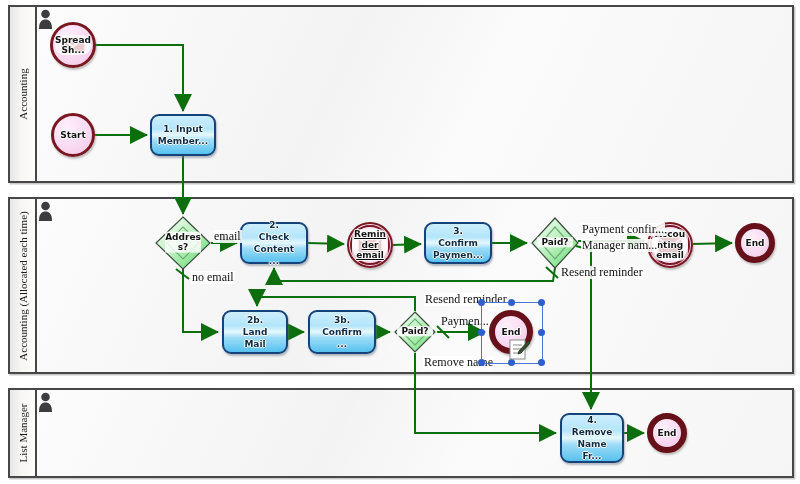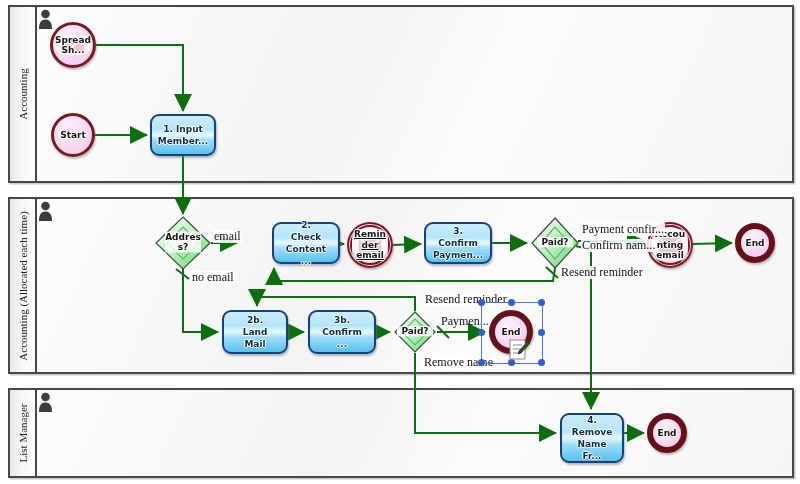--- a/index.html
+++ b/index.html
@@ -148,21 +148,21 @@
             <stop offset="0.5" stop-color="#b9f0bd"></stop>
             <stop offset="1" stop-color="#5fda6c"></stop>
       </linearGradient>
         </defs>
       <polygon points="28,1 55,27 28,53 1,27" fill="url(#gw1)" stroke="#3c4c3c" stroke-width="1.2"></polygon>
       <polygon points="28,11 44,27 28,43 12,27" fill="none" stroke="#6fae72" stroke-width="1.2"></polygon>
     </svg>
     <span class="lbl">Address?</span>
   </div>
 
-  <div class="node task" style="left:240px;top:222px;width:68px;height:42px;margin-left:32px;">
+  <div class="node task" style="left:240px;top:222px;width:68px;height:42px;">
     <span class="lbl">2. Check Content ...</span>
   </div>
 
   <div class="node event" style="left:347px;top:222px;width:46px;height:46px;border-width:2px;text-decoration:underline;">
     <div class="ring"></div>
     <svg class="envelope" width="24" height="16" viewBox="0 0 24 16">
       <rect x="0.5" y="0.5" width="23" height="15" rx="1.5" fill="#8c1a1f" stroke="#d9a" stroke-width="1"></rect>
       <path d="M1,1.5 L12,9.5 L23,1.5" fill="none" stroke="#f3cae6" stroke-width="1.6"></path>
     </svg>
     <span class="lbl chip">Reminder email</span>
@@ -248,19 +248,19 @@
     <span class="lbl">4. Remove Name Fr...</span>
   </div>
 
   <div class="node event end" style="left:647px;top:413px;width:40px;height:40px;">
     <span class="lbl">End</span>
   </div>
 
   <span class="flbl" style="left:213px;top:230px;">email</span>
   <span class="flbl" style="left:191px;top:271px;">no email</span>
   <span class="flbl" style="left:581px;top:223px;">Payment confir...</span>
-  <span class="flbl" style="left:581px;top:239px;">Confirm nam...</span>
+  <span class="flbl" style="left:581px;top:239px;">Manager nam...</span>
   <span class="flbl" style="left:560px;top:266px;">Resend reminder</span>
   <span class="flbl" style="left:424px;top:293px;">Resend reminder</span>
   <span class="flbl" style="left:440px;top:315px;background:transparent;">Paymen...</span>
   <span class="flbl" style="left:423px;top:356px;">Remove name</span>
 
 </div>
 
 </body></html>

